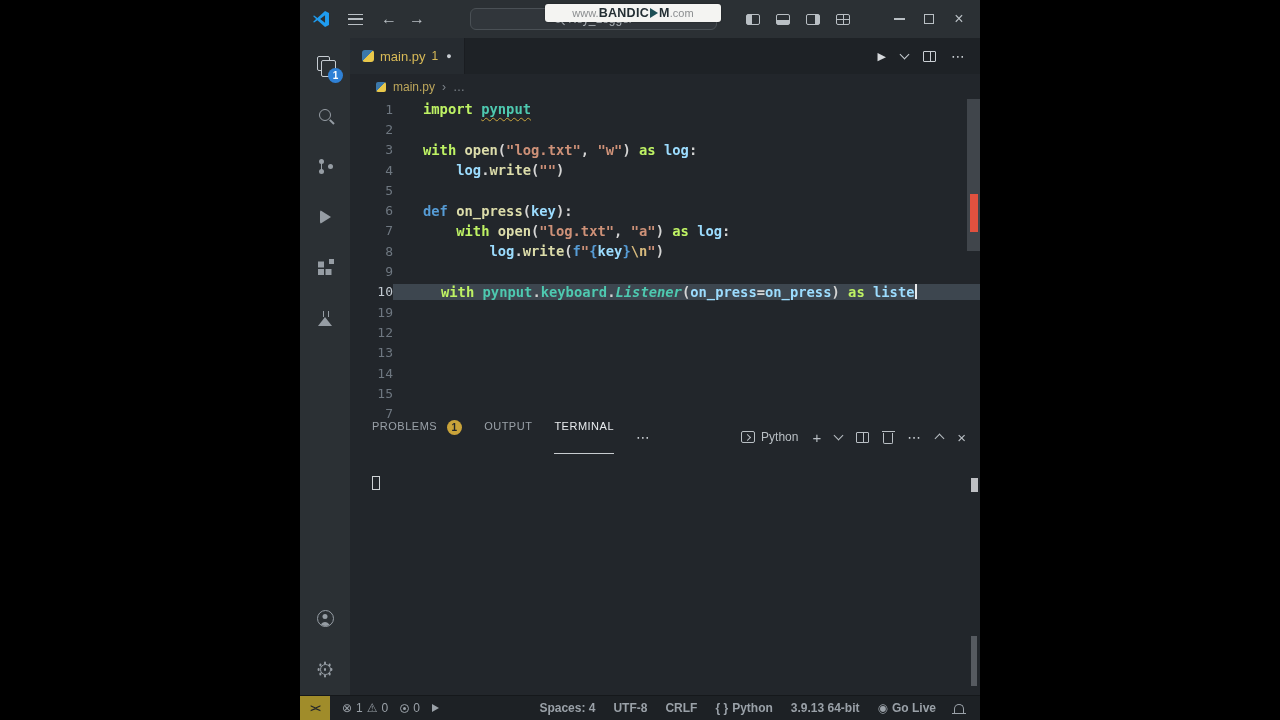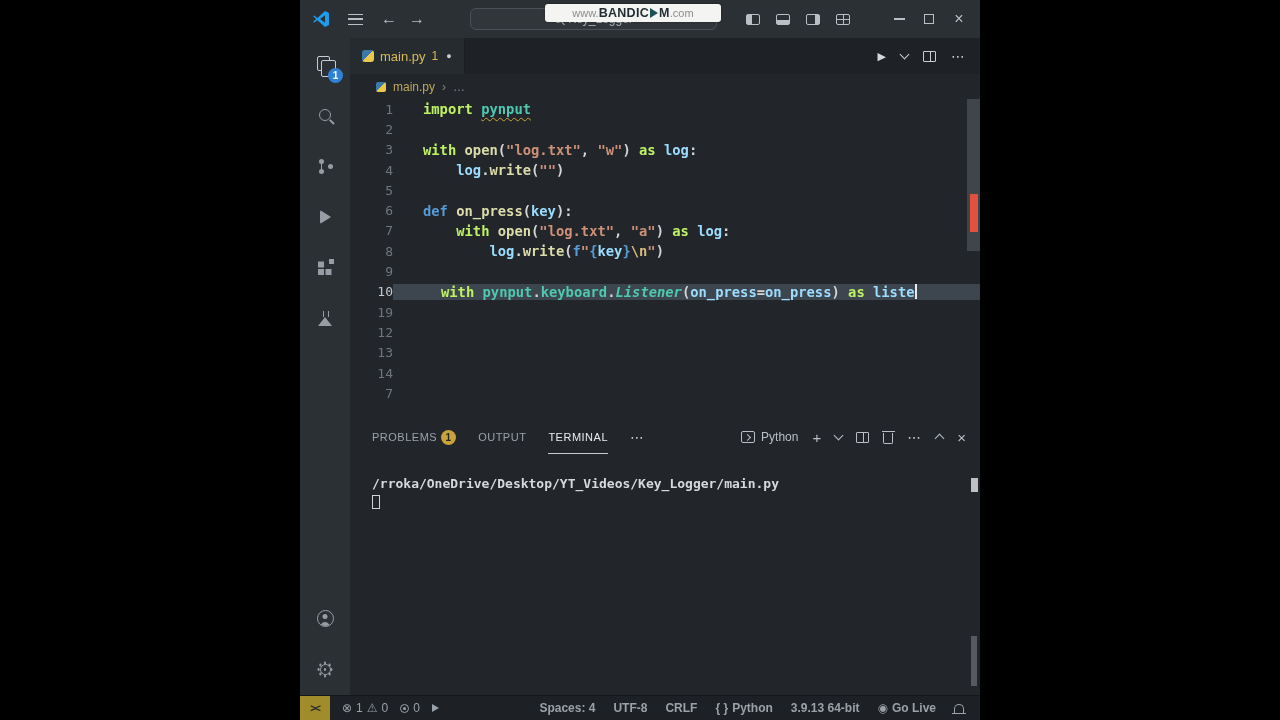--- a/index.html
+++ b/index.html
@@ -106,21 +106,21 @@
   .tk-cls{color:#4EC9B0;font-style:italic;}
   .tk-pl{color:#D4D4D4;}
   .tk-modu{color:#4EC9B0;text-decoration:underline;text-decoration-style:wavy;text-decoration-color:#c8a53f;text-decoration-thickness:1px;text-underline-offset:3px;}
   .caret{display:inline-block;width:2px;height:15px;background:#e8eaec;vertical-align:-2px;}
   .scrollbar-thumb{position:absolute;right:0;top:0;width:13px;height:152px;background:rgba(145,152,159,.28);}
   .error-mark{position:absolute;right:2px;top:95px;width:8px;height:38px;background:#e1513f;}
 
   
   .panel{flex:0 0 275px;display:flex;flex-direction:column;background:#22262b;position:relative;}
   .panel-header{flex:0 0 34px;display:flex;align-items:center;padding:0 14px 0 22px;}
-  .ptab{font-size:11px;letter-spacing:.5px;color:#9aa1a8;margin-right:22px;height:34px;display:flex;align-items:center;gap:4px;}
+  .ptab{font-size:11px;letter-spacing:.5px;color:#9aa1a8;margin-right:22px;height:34px;display:flex;gap:10px;}
   .ptab.active{color:#e8ebee;border-bottom:1px solid #c8ccd0;}
   .pbadge{background:#c9a33a;color:#22262b;border-radius:50%;width:15px;height:15px;font-size:10px;font-weight:700;display:flex;align-items:center;justify-content:center;}
   .panel-actions{margin-left:auto;display:flex;align-items:center;gap:14px;color:#b9bfc4;font-size:12px;}
   .ic-term{width:14px;height:12px;border:1.2px solid currentColor;border-radius:2px;position:relative;display:inline-block;}
   .ic-term::before{content:'';position:absolute;left:2.5px;top:3px;width:4px;height:4px;border-right:1.2px solid currentColor;border-bottom:1.2px solid currentColor;transform:rotate(-45deg);}
   .shell-label{margin-left:-8px;}
   .plus{font-size:15px;}
   .ic-trash{width:10px;height:11px;border:1.2px solid currentColor;border-top:none;border-radius:0 0 2px 2px;position:relative;display:inline-block;margin-top:3px;}
   .ic-trash::before{content:'';position:absolute;top:-2.5px;left:-2.5px;right:-2.5px;height:1.2px;background:currentColor;}
   .panel-close{font-size:15px;}
@@ -247,20 +247,21 @@
               <div class="code-line"><span class="ln">5</span><span class="lt"></span></div>
               <div class="code-line"><span class="ln">6</span><span class="lt"><span class="tk-kw2">def </span><span class="tk-fn">on_press</span><span class="tk-pl">(</span><span class="tk-varI">key</span><span class="tk-pl">):</span></span></div>
               <div class="code-line"><span class="ln">7</span><span class="lt"><span class="tk-pl">    </span><span class="tk-kw">with </span><span class="tk-fn">open</span><span class="tk-pl">(</span><span class="tk-str">"log.txt"</span><span class="tk-pl">, </span><span class="tk-str">"a"</span><span class="tk-pl">) </span><span class="tk-kw">as </span><span class="tk-var">log</span><span class="tk-pl">:</span></span></div>
               <div class="code-line"><span class="ln">8</span><span class="lt"><span class="tk-pl">        </span><span class="tk-var">log</span><span class="tk-pl">.</span><span class="tk-fn">write</span><span class="tk-pl">(</span><span class="tk-kw2">f</span><span class="tk-str">"</span><span class="tk-kw2">{</span><span class="tk-varI">key</span><span class="tk-kw2">}</span><span class="tk-esc">\n</span><span class="tk-str">"</span><span class="tk-pl">)</span></span></div>
               <div class="code-line"><span class="ln">9</span><span class="lt"></span></div>
               <div class="code-line active"><span class="ln">10</span><span class="lt"><span class="tk-kw">with </span><span class="tk-mod">pynput</span><span class="tk-pl">.</span><span class="tk-mod">keyboard</span><span class="tk-pl">.</span><span class="tk-cls">Listener</span><span class="tk-pl">(</span><span class="tk-varI">on_press</span><span class="tk-pl">=</span><span class="tk-var">on_press</span><span class="tk-pl">) </span><span class="tk-kw">as </span><span class="tk-var">liste</span><span class="caret"></span></span></div>
               <div class="code-line"><span class="ln">19</span><span class="lt"></span></div>
               <div class="code-line"><span class="ln">12</span><span class="lt"></span></div>
               <div class="code-line"><span class="ln">13</span><span class="lt"></span></div>
               <div class="code-line"><span class="ln">14</span><span class="lt"></span></div>
+              <div class="code-line"><span class="ln">15</span><span class="lt"></span></div>
               <div class="code-line"><span class="ln">7</span><span class="lt"></span></div>
             </div>
           <div class="scrollbar-thumb"></div>
           <div class="error-mark"></div>
         </div>
 
         <div class="panel">
           <div class="panel-header">
             <span class="ptab">
               <span>PROBLEMS</span>
@@ -279,21 +280,20 @@
               <span class="plus">+</span>
               <span class="chev"></span>
               <span class="ic-split"></span>
               <span class="ic-trash"></span>
               <span class="ellipsis">⋯</span>
               <span class="chev up"></span>
               <span class="panel-close">×</span>
             </div>
           </div>
           <div class="terminal-body">
-            <div>/rroka/OneDrive/Desktop/YT_Videos/Key_Logger/main.py</div>
             <div><span class="term-cursor"></span></div>
           </div>
           <div class="term-thumb-small"></div>
           <div class="term-thumb"></div>
         </div>
       </div>
     </div>
 
     <div class="statusbar">
       <div class="sb-remote">&gt;&lt;</div>

